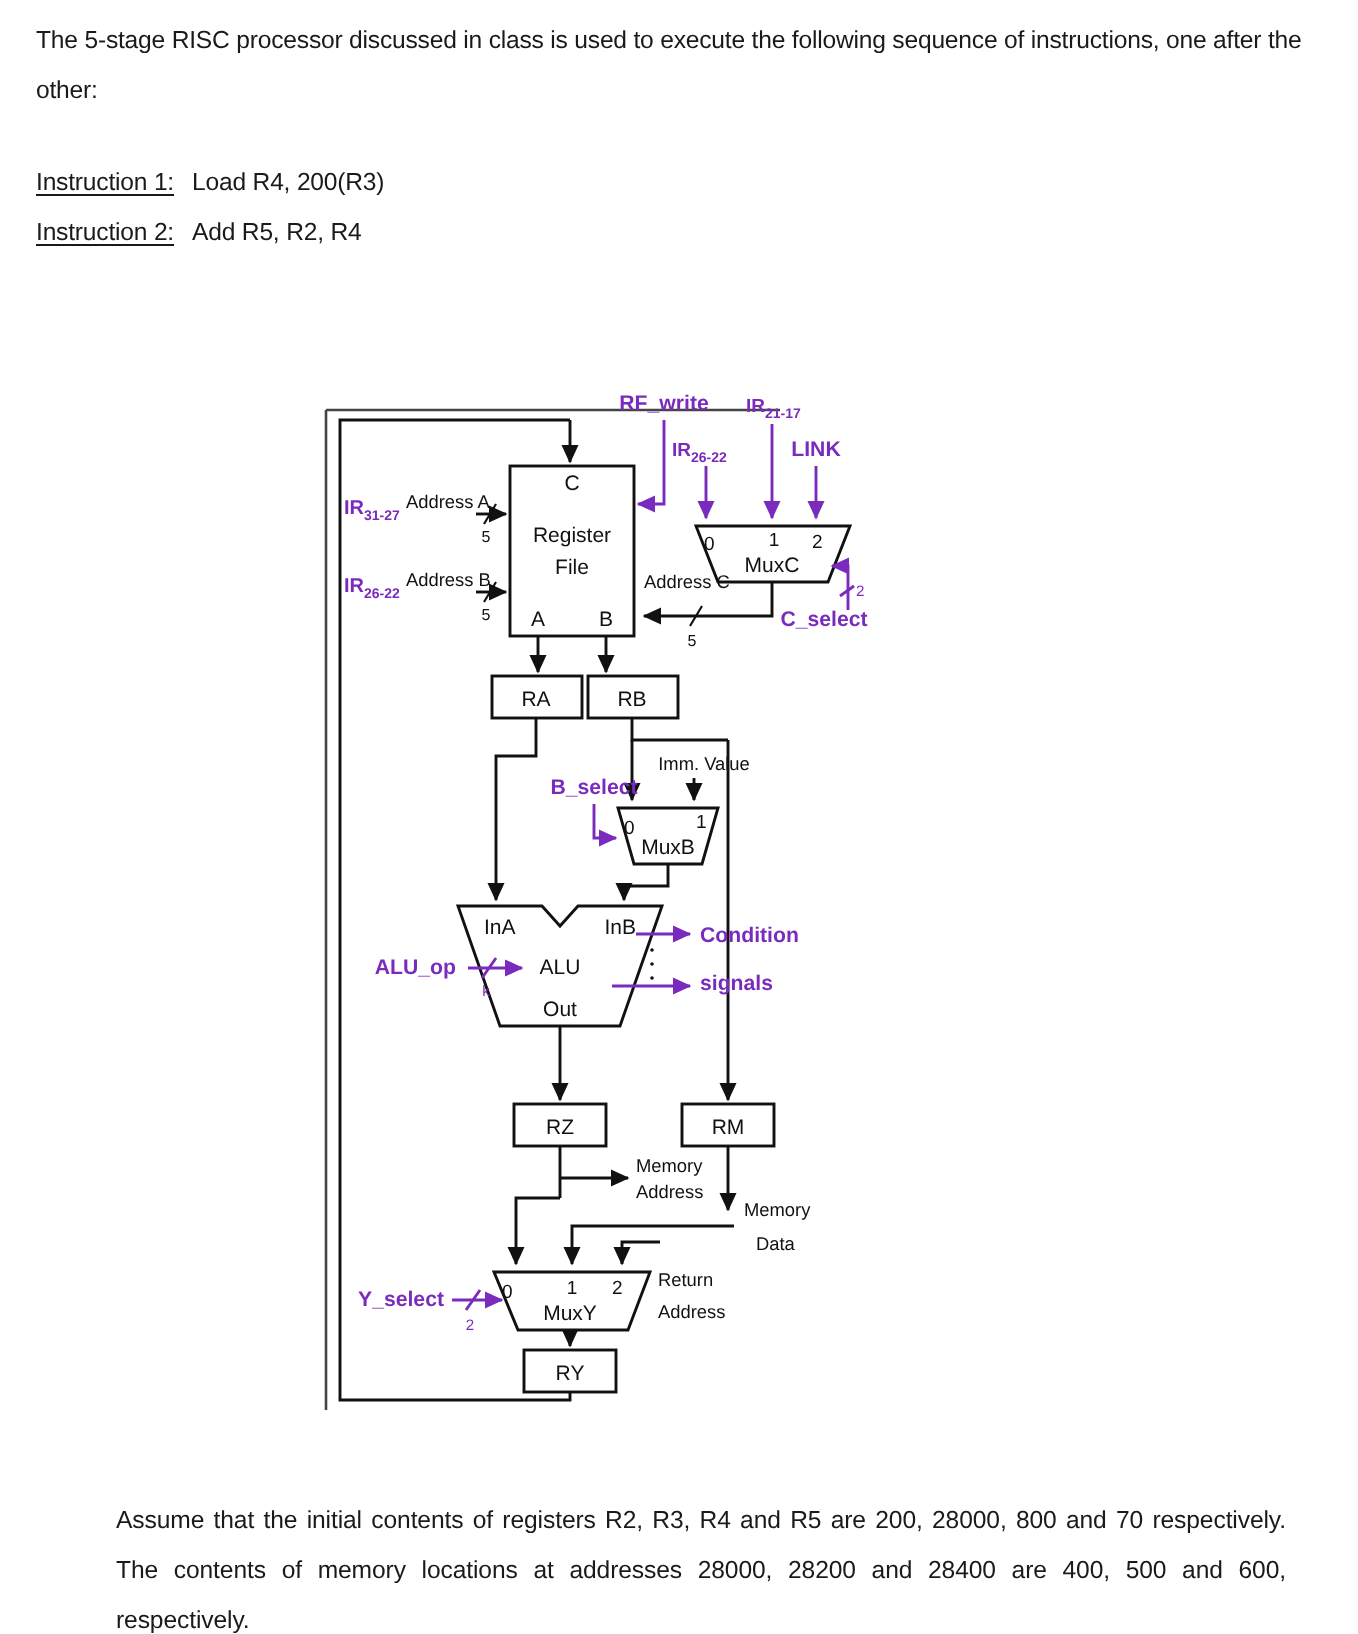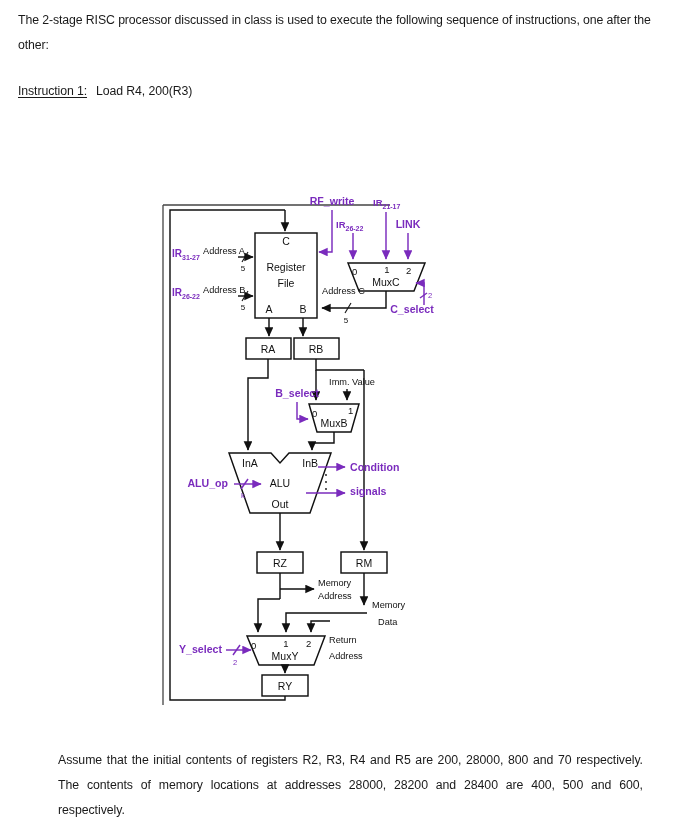--- a/index.html
+++ b/index.html
@@ -80,23 +80,24 @@
   .t-bits { font-size: 8px; }
   .mid { text-anchor: middle; }
   .end { text-anchor: end; }
 </style>
 </head>
 <body>
 
 <div class="page">
 
   <div class="prose-top">
-    <p class="para">The 2-stage RISC processor discussed in class is used to execute the following sequence of instructions, one after the other:</p>
+    <p class="para">The 5-stage RISC processor discussed in class is used to execute the following sequence of instructions, one after the other:</p>
     <div class="gap"></div>
     <div class="ins-line"><span class="ins-label">Instruction 1:</span><span class="ins-text">Load R4, 200(R3)</span></div>
+    <div class="ins-line"><span class="ins-label">Instruction 2:</span><span class="ins-text">Add R5, R2, R4</span></div>
     <div class="gap"></div>
   </div>
 
   <div class="figure">
   <svg width="679" height="525" viewBox="0 0 679 525" xmlns="http://www.w3.org/2000/svg">
     <defs>
       <marker id="ah" markerWidth="7" markerHeight="7" refX="6" refY="3" orient="auto">
         <path d="M0,0 L6.5,3 L0,6 z" fill="#111111"></path>
       </marker>
       <marker id="ahp" markerWidth="7" markerHeight="7" refX="6" refY="3" orient="auto">

